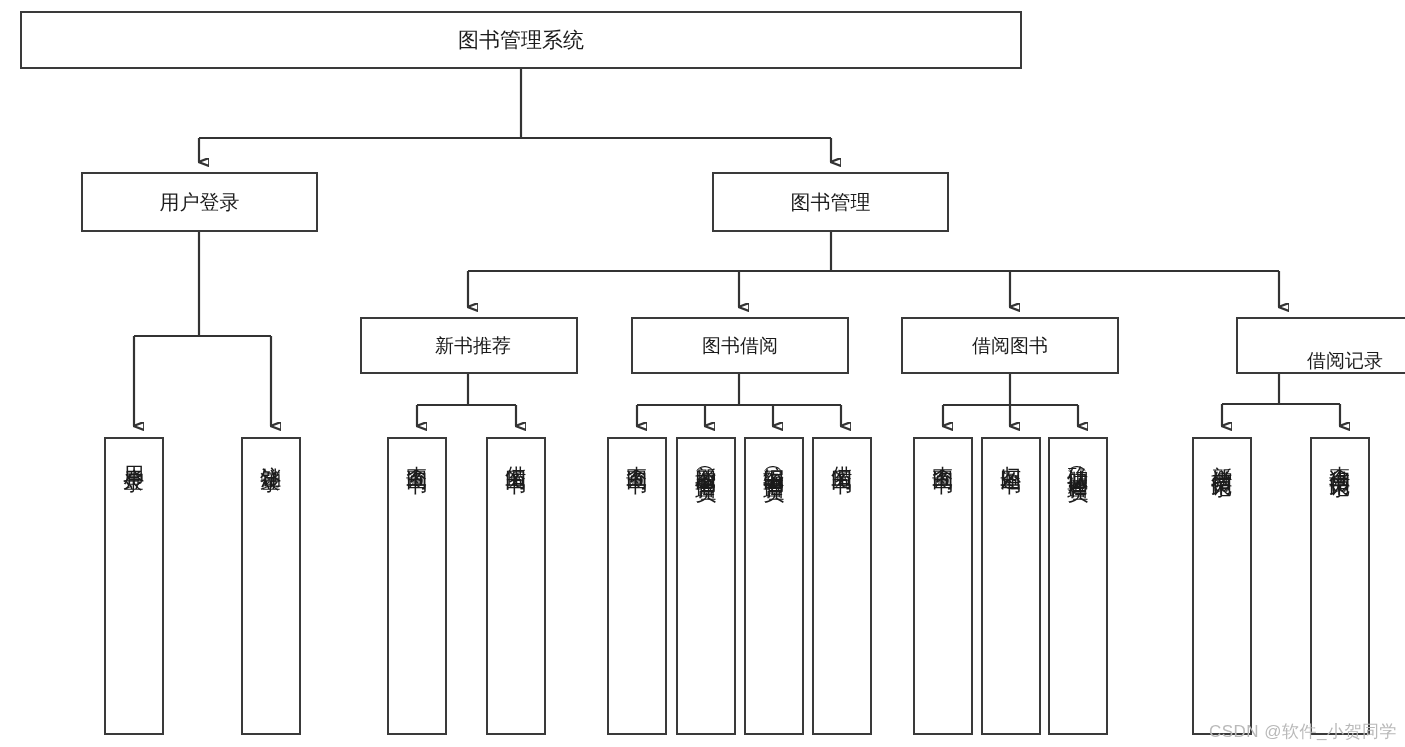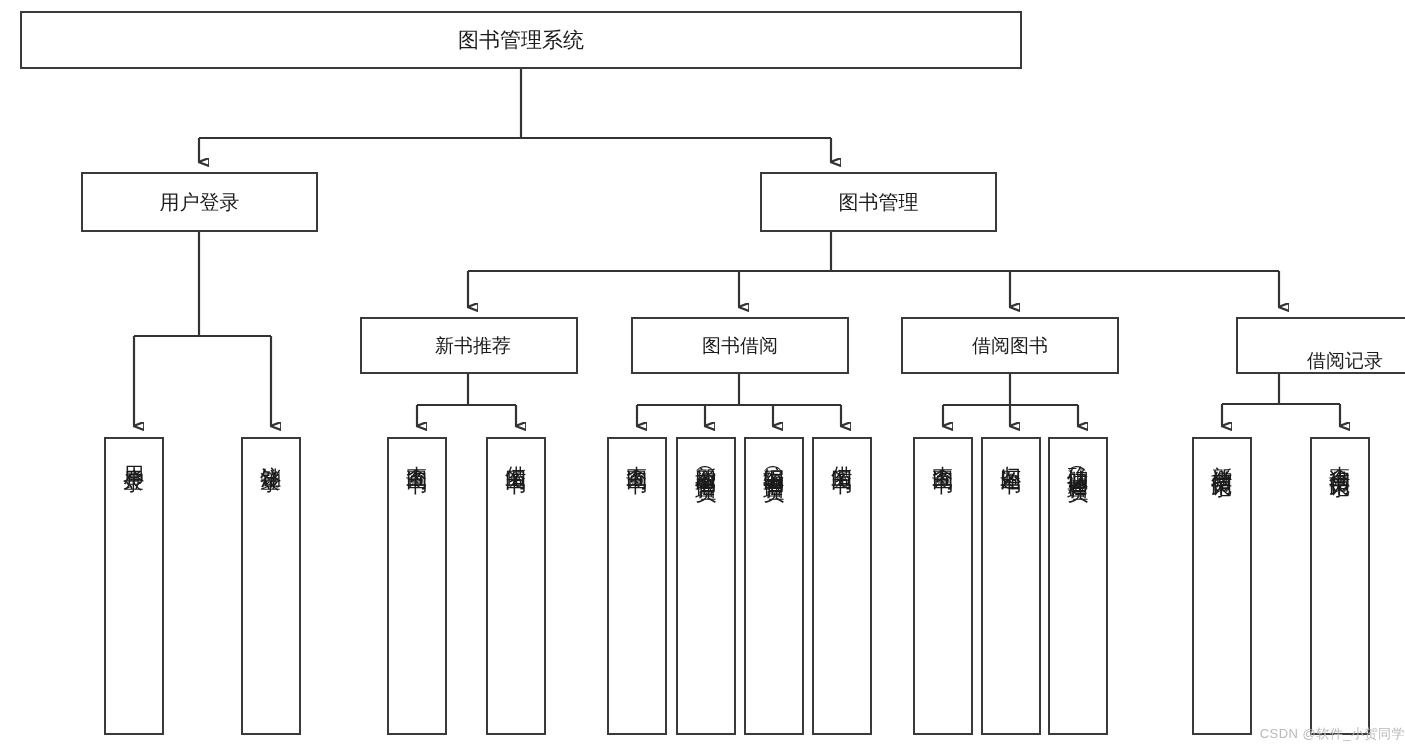--- a/index.html
+++ b/index.html
@@ -65,23 +65,23 @@
   .node.leaf .vtext {
     writing-mode: vertical-rl;
     text-orientation: upright;
     letter-spacing: 2.5px;
     white-space: nowrap;
     display: block;
   }
   
   #watermark {
     position: absolute;
-    right: 0;
+    right: 8px;
     bottom: 4px;
-    font-size: 13px;
+    font-size: 17px;
     color: #b9b9b9;
     letter-spacing: 0.5px;
     white-space: nowrap;
     user-select: none;
   }
 </style>
 </head>
 <body>
 
 <div id="diagram-canvas">
@@ -149,21 +149,21 @@
   </svg>
 
   <div class="node root" style="left:20px; top:11px; width:1002px; height:58px;">
     <span>图书管理系统</span>
   </div>
 
   <div class="node level1" style="left:81px; top:172px; width:237px; height:60px;">
     <span>用户登录</span>
   </div>
 
-  <div class="node level1" style="left:712px; top:172px; width:237px; height:60px;margin-left:48px;">
+  <div class="node level1" style="left:712px; top:172px; width:237px; height:60px;">
     <span>图书管理</span>
   </div>
 
   <div class="node level2" style="left:360px; top:317px; width:218px; height:57px;padding-left:8px;">
     <span>新书推荐</span>
   </div>
 
   <div class="node level2" style="left:631px; top:317px; width:218px; height:57px;justify-content:center;">
     <span>图书借阅</span>
   </div>

